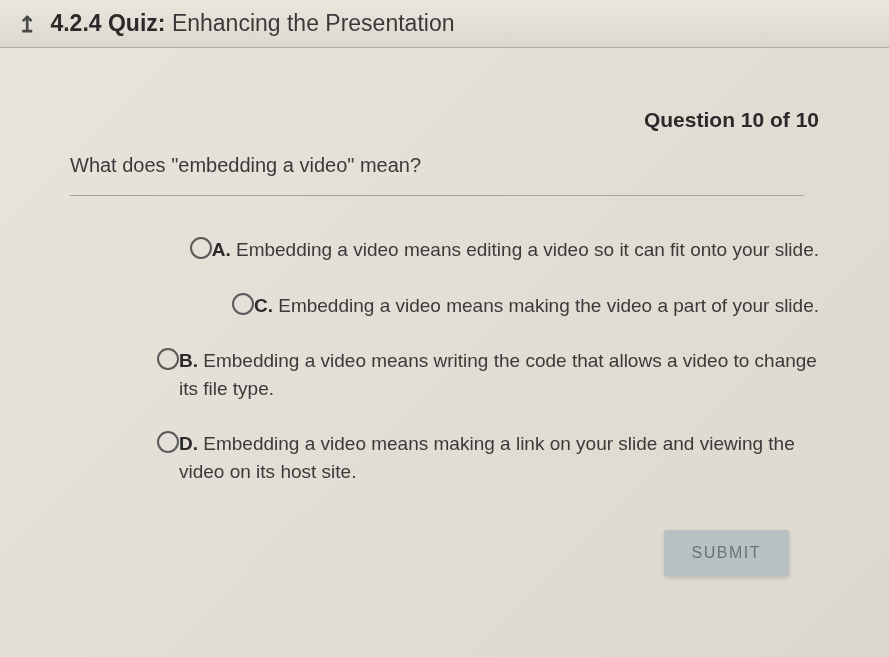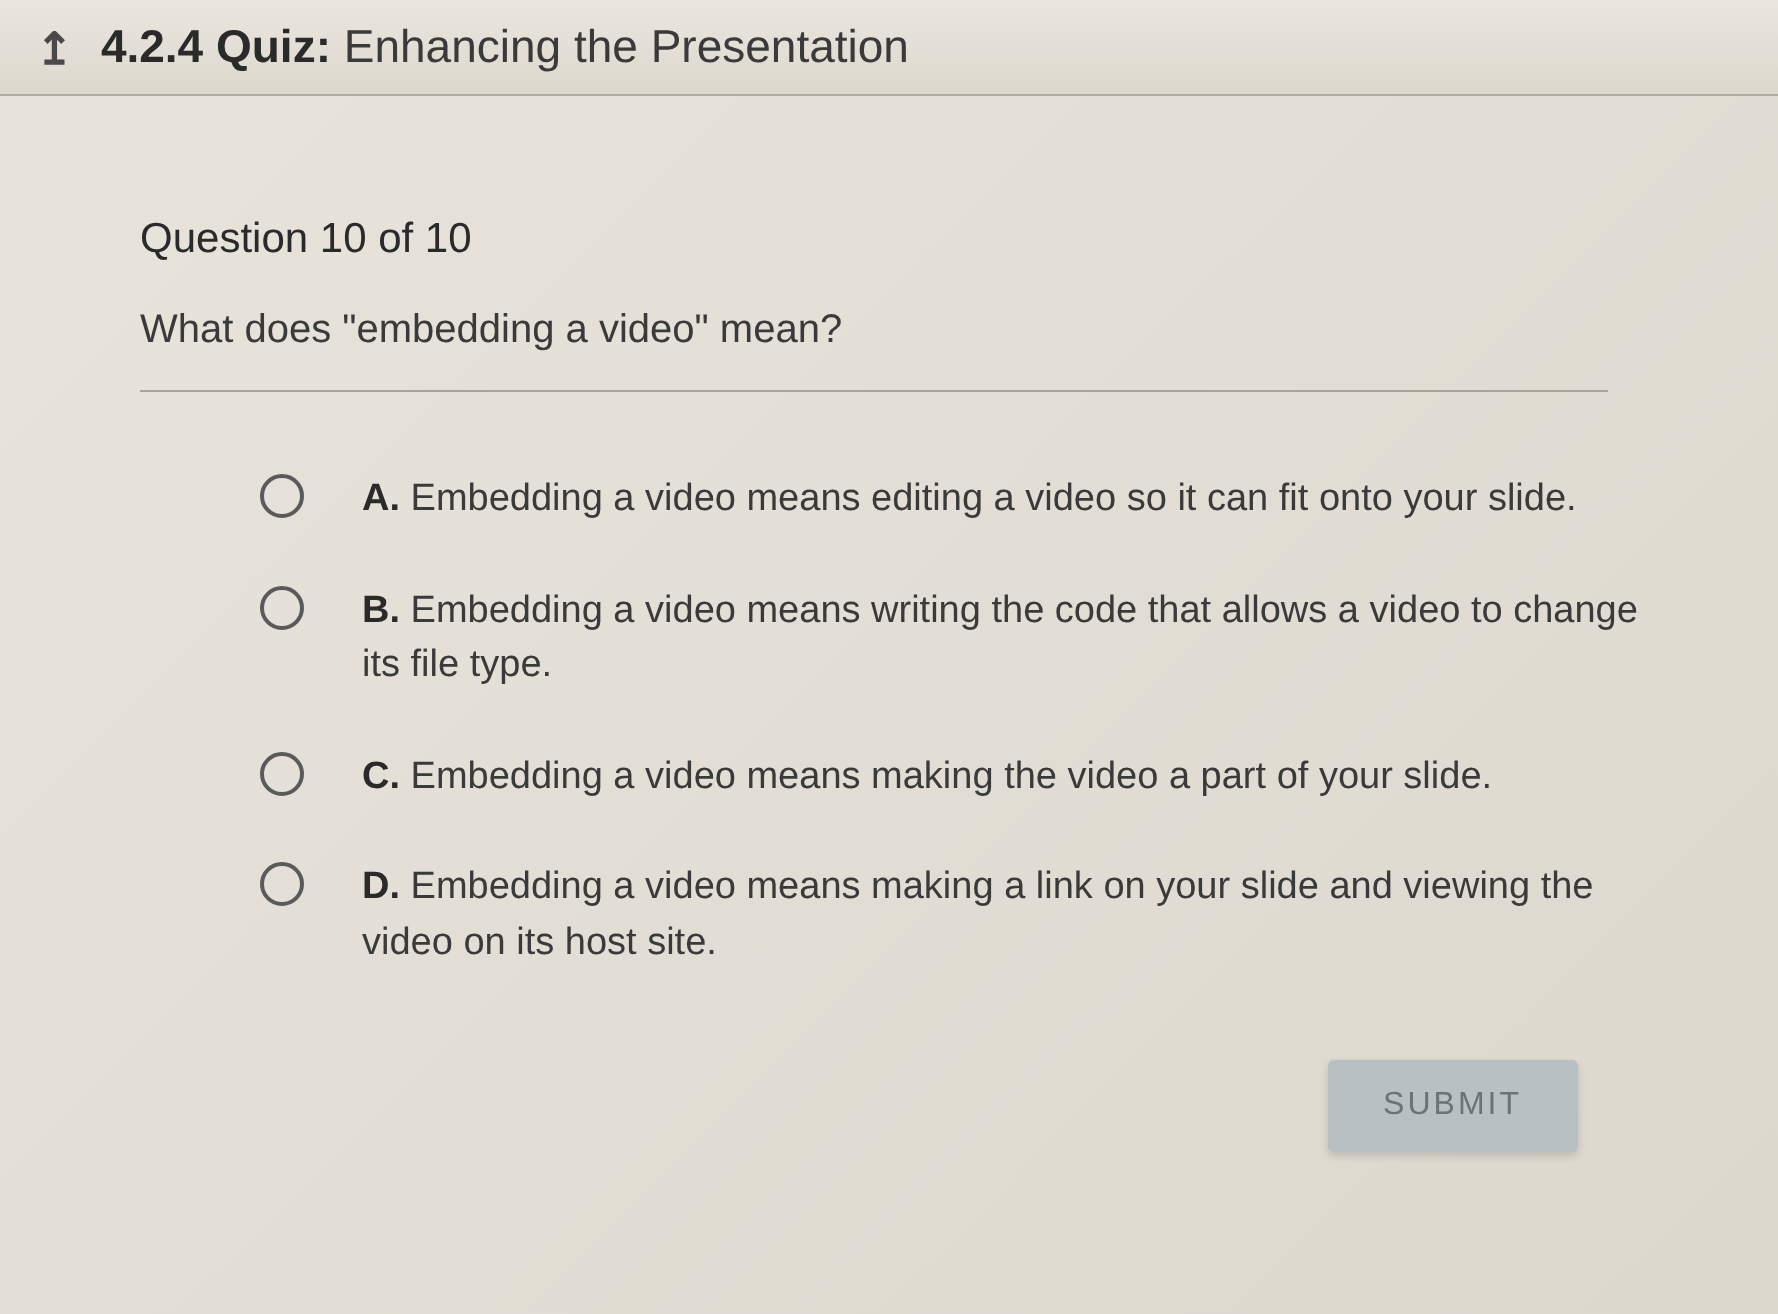--- a/index.html
+++ b/index.html
@@ -36,23 +36,24 @@
     .header-title .bold {
       font-weight: bold;
       color: #2a2a2a;
     }
     .content {
       padding: 60px 70px 30px 70px;
       perspective: 1000px;
     }
     .question-heading {
       font-size: 21px;
-      font-weight: normal;
+      font-weight: bold;
       color: #2a2a2a;
       margin-bottom: 22px;
+      text-align: right;
     }
     .question-text {
       font-size: 20px;
       color: #3a3a3a;
       margin-bottom: 18px;
     }
     .divider {
       border: none;
       border-top: 1px solid #a8a49c;
       margin-bottom: 40px;
@@ -60,22 +61,23 @@
     }
     .options {
       margin-left: 60px;
       display: flex;
       flex-direction: column;
       gap: 28px;
     }
     .option {
       display: flex;
       align-items: flex-start;
-      gap: 29px;
+      gap: 0;
       cursor: pointer;
+      justify-content: flex-end;
     }
     .radio {
       width: 22px;
       height: 22px;
       border: 2.5px solid #5a5a5a;
       border-radius: 50%;
       flex-shrink: 0;
       margin-top: 1px;
       background: transparent;
     }
@@ -131,30 +133,30 @@
       <div class="radio"></div>
       <div class="option-text">
         <span class="letter">A.</span>
         <span>Embedding a video means editing a video so it can fit onto your slide.</span>
       </div>
     </div>
 
     <div class="option">
       <div class="radio"></div>
       <div class="option-text">
-        <span class="letter">B.</span>
-        <span>Embedding a video means writing the code that allows a video to change its file type.</span>
+        <span class="letter">C.</span>
+        <span>Embedding a video means making the video a part of your slide.</span>
       </div>
     </div>
 
     <div class="option">
       <div class="radio"></div>
       <div class="option-text">
-        <span class="letter">C.</span>
-        <span>Embedding a video means making the video a part of your slide.</span>
+        <span class="letter">B.</span>
+        <span>Embedding a video means writing the code that allows a video to change its file type.</span>
       </div>
     </div>
 
     <div class="option">
       <div class="radio"></div>
       <div class="option-text">
         <span class="letter">D.</span>
         <span>Embedding a video means making a link on your slide and viewing the video on its host site.</span>
       </div>
     </div>

